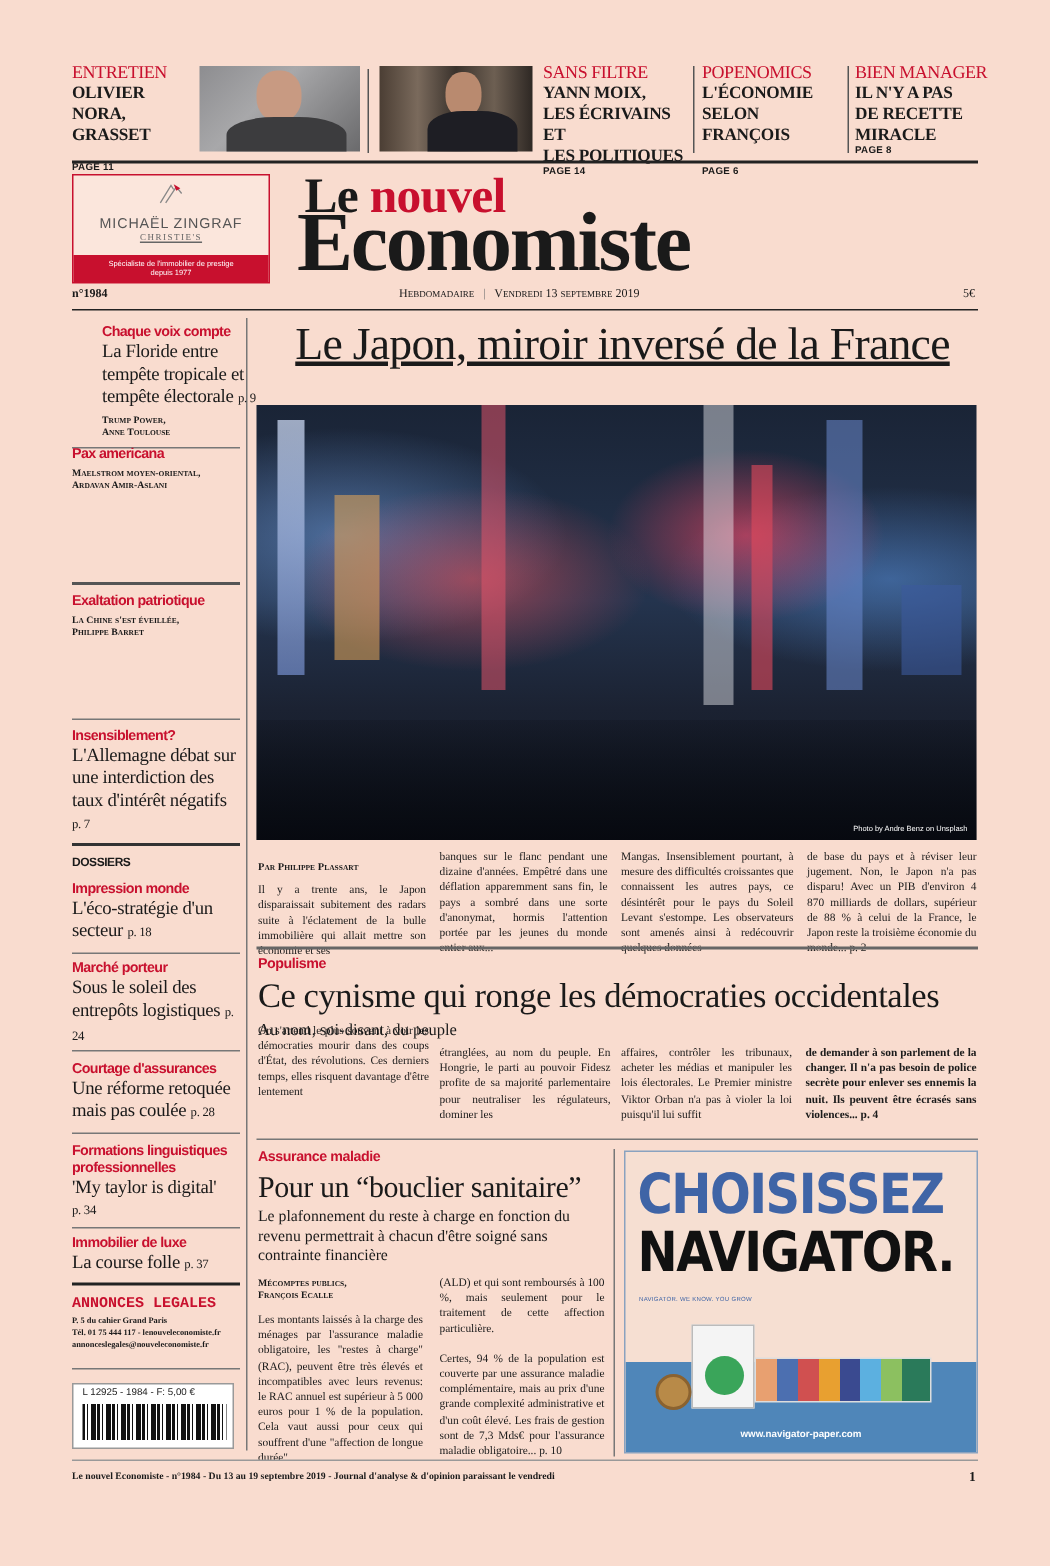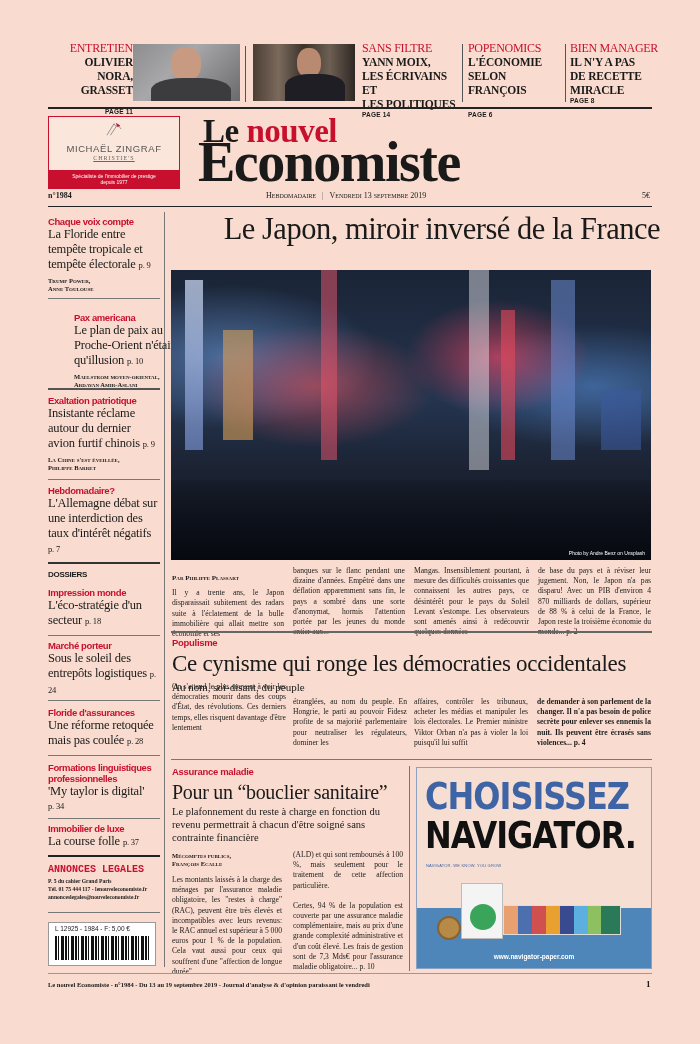--- a/index.html
+++ b/index.html
@@ -32,21 +32,21 @@
 
   
   .side { position: absolute; left: 48px; width: 112px; }
   .side-kicker { font-family: "Liberation Sans", sans-serif; font-weight: bold; color: #c8102e; font-size: 9.5px; line-height: 11px; letter-spacing: -0.4px; }
   .side-title { font-family: "Liberation Serif", serif; font-size: 12.5px; line-height: 15px; letter-spacing: -0.2px; }
   .side-title .pg { font-size: 8.5px; }
   .side-byline { font-family: "Liberation Serif", serif; font-variant: small-caps; font-size: 6.5px; line-height: 8px; font-weight: bold; margin-top: 4px; }
   .side-sep { position: absolute; left: 48px; width: 112px; height: 1px; background: #777; }
   .col-sep { position: absolute; width: 1px; background: #777; }
 
-  .main-head { position: absolute; left: 170px; width: 490px; text-align: right; font-family: "Liberation Serif", serif; font-size: 30.5px; letter-spacing: -0.5px; line-height: 34px; top: 212px; }
+  .main-head { position: absolute; left: 170px; width: 490px; text-align: center; font-family: "Liberation Serif", serif; font-size: 30.5px; letter-spacing: -0.5px; line-height: 34px; top: 212px; text-decoration: underline; }
   .main-deck { position: absolute; left: 170px; width: 490px; text-align: center; font-family: "Liberation Serif", serif; font-size: 9px; top: 252px; margin-top: 28px; }
 
   .body-col { position: absolute; font-family: "Liberation Serif", serif; font-size: 7.6px; line-height: 10.2px; text-align: justify; }
   .byline { font-variant: small-caps; font-weight: bold; font-size: 7px; }
   .kicker-sans { font-family: "Liberation Sans", sans-serif; font-weight: bold; color: #c8102e; font-size: 9.5px; letter-spacing: -0.3px; }
 
   .pop-head { position: absolute; left: 172px; top: 651px; font-family: "Liberation Serif", serif; font-size: 23px; letter-spacing: -0.3px; line-height: 26px; }
   .pop-deck { position: absolute; left: 172px; top: 681px; font-family: "Liberation Serif", serif; font-size: 11px; }
 
   .am-head { position: absolute; left: 172px; top: 781px; font-family: "Liberation Serif", serif; font-size: 20px; line-height: 23px; letter-spacing: -0.3px; }
@@ -58,21 +58,21 @@
   .adv .tag { position: absolute; left: 9px; top: 95px; font-family: "Liberation Sans", sans-serif; font-size: 4px; color: #3f64a6; letter-spacing: 0.2px; }
   .adv .blue { position: absolute; left: 0; right: 0; bottom: 0; height: 60px; background: #4f86b9; }
   .adv .url { position: absolute; left: 0; right: 0; bottom: 8px; text-align: center; color: #fff; font-family: "Liberation Sans", sans-serif; font-size: 6.5px; font-weight: bold; }
 
   .footer { position: absolute; top: 981px; left: 48px; font-family: "Liberation Serif", serif; font-size: 6.5px; font-weight: bold; }
   .footer-pg { position: absolute; top: 979px; left: 646px; font-family: "Liberation Serif", serif; font-size: 9px; font-weight: bold; }
 </style>
 </head>
 <body>
 
-<div class="abs" style="left:48px;top:42px;width:85px;text-align:right;">
+<div class="abs" style="left:48px;top:42px;width:85px;">
   <div class="teaser-kicker">ENTRETIEN</div>
   <div class="teaser-title">OLIVIER NORA,</div>
   <div class="teaser-title">GRASSET</div>
   <div class="teaser-page" style="margin-top:11px;">PAGE 11</div>
 </div>
 <div class="photo" style="left:133px;top:44px;width:107px;height:57px;background:linear-gradient(135deg,#8d8d90 0%,#a8a8aa 40%,#6a6a6c 100%);">
   <div style="position:absolute;left:38px;top:3px;width:30px;height:34px;border-radius:45%;background:#c89a82;"></div>
   <div style="position:absolute;left:18px;top:34px;width:80px;height:30px;border-radius:40% 40% 0 0;background:#3c3c3e;"></div>
 </div>
 <div class="vsep" style="left:245px;top:46px;height:56px;"></div>
@@ -129,72 +129,70 @@
 <div class="dateline smallcaps" style="left:266px;">
   <span>Hebdomadaire</span>
   <span style="margin:0 4px;color:#777;">|</span>
   <span>Vendredi 13 septembre 2019</span>
 </div>
 <div class="dateline" style="left:642px;">5€</div>
 <div class="hrule" style="left:48px;top:206px;width:604px;height:1px;"></div>
 
 <div class="col-sep" style="left:164px;top:212px;height:755px;"></div>
 
-<div class="side" style="top:216px;">
+<div class="side" style="top:216px;margin-left:20px;">
   <div class="side-kicker">Chaque voix compte</div>
   <div class="side-title"><span>La Floride entre tempête tropicale et tempête électorale</span> <span class="pg">p. 9</span></div>
   <div class="side-byline">
       <div>Trump Power,</div>
       <div>Anne Toulouse</div>
     </div>
 </div>
 <div class="side-sep" style="top:298px;"></div>
 
-<div class="side" style="top:312px;margin-left:26px;">
+<div class="side" style="top:297px;">
   <div class="side-kicker">Pax americana</div>
-  <div class="side-title"><span>Le plan de paix au Proche-Orient n'était qu'illusion</span> <span class="pg">p. 10</span></div>
   <div class="side-byline">
       <div>Maelstrom moyen-oriental,</div>
       <div>Ardavan Amir-Aslani</div>
     </div>
 </div>
 <div class="side-sep" style="top:388px;height:2px;background:#555;"></div>
 
 <div class="side" style="top:395px;">
   <div class="side-kicker">Exaltation patriotique</div>
-  <div class="side-title"><span>Insistante réclame autour du dernier avion furtif chinois</span> <span class="pg">p. 9</span></div>
   <div class="side-byline">
       <div>La Chine s'est éveillée,</div>
       <div>Philippe Barret</div>
     </div>
 </div>
 <div class="side-sep" style="top:479px;"></div>
 
 <div class="side" style="top:485px;">
-  <div class="side-kicker">Hebdomadaire?</div>
+  <div class="side-kicker">Insensiblement?</div>
   <div class="side-title"><span>L'Allemagne débat sur une interdiction des taux d'intérêt négatifs</span> <span class="pg">p. 7</span></div>
 </div>
 <div class="side-sep" style="top:562px;height:2px;background:#333;"></div>
 
 <div class="side" style="top:570px;font-family:'Liberation Sans',sans-serif;font-weight:bold;font-size:8px;letter-spacing:-0.3px;">DOSSIERS</div>
 
 <div class="side" style="top:587px;">
   <div class="side-kicker">Impression monde</div>
   <div class="side-title"><span>L'éco-stratégie d'un secteur</span> <span class="pg">p. 18</span></div>
 </div>
 <div class="side-sep" style="top:635px;"></div>
 
 <div class="side" style="top:640px;">
   <div class="side-kicker">Marché porteur</div>
   <div class="side-title"><span>Sous le soleil des entrepôts logistiques</span> <span class="pg">p. 24</span></div>
 </div>
 <div class="side-sep" style="top:700px;"></div>
 
 <div class="side" style="top:707px;">
-  <div class="side-kicker">Floride d'assurances</div>
+  <div class="side-kicker">Courtage d'assurances</div>
   <div class="side-title"><span>Une réforme retoquée mais pas coulée</span> <span class="pg">p. 28</span></div>
 </div>
 <div class="side-sep" style="top:755px;"></div>
 
 <div class="side" style="top:762px;">
   <div class="side-kicker">Formations linguistiques professionnelles</div>
   <div class="side-title"><span>'My taylor is digital'</span> <span class="pg" style="display:block;">p. 34</span></div>
 </div>
 <div class="side-sep" style="top:818px;"></div>
 

